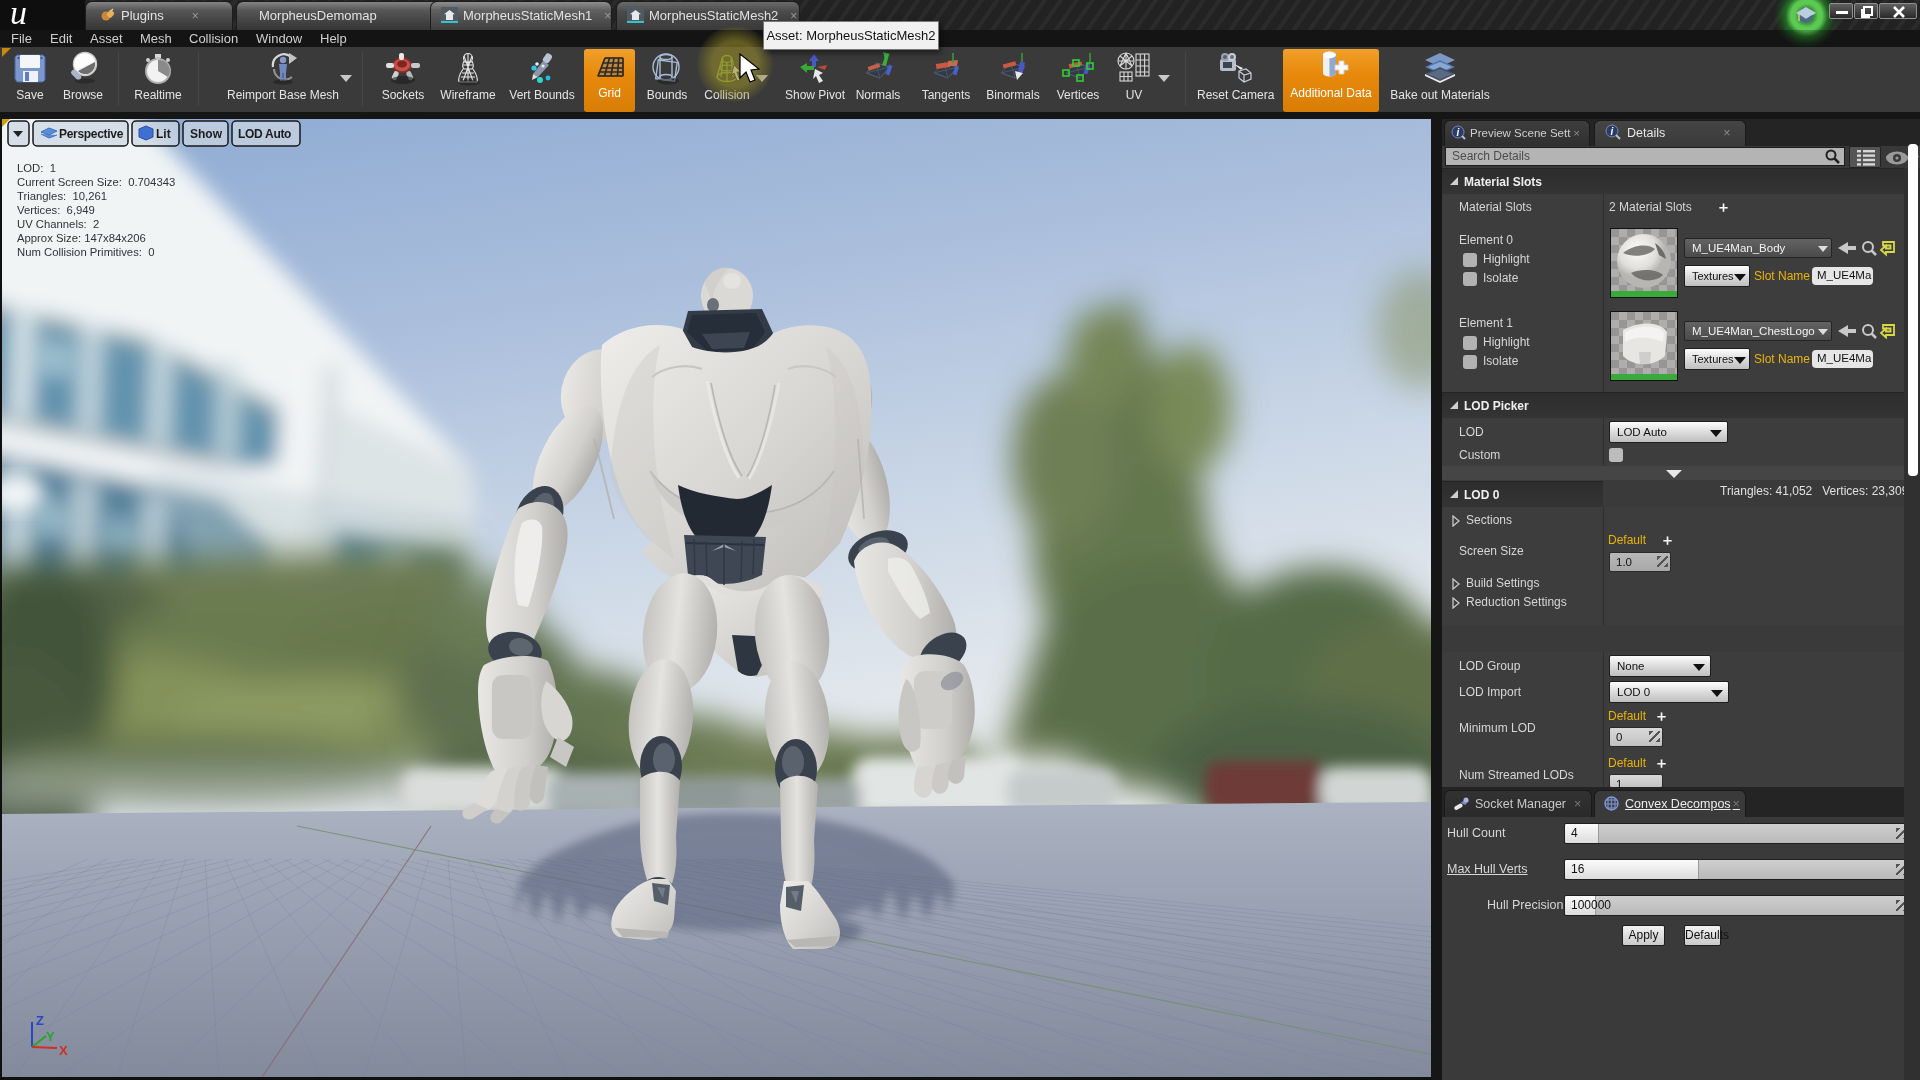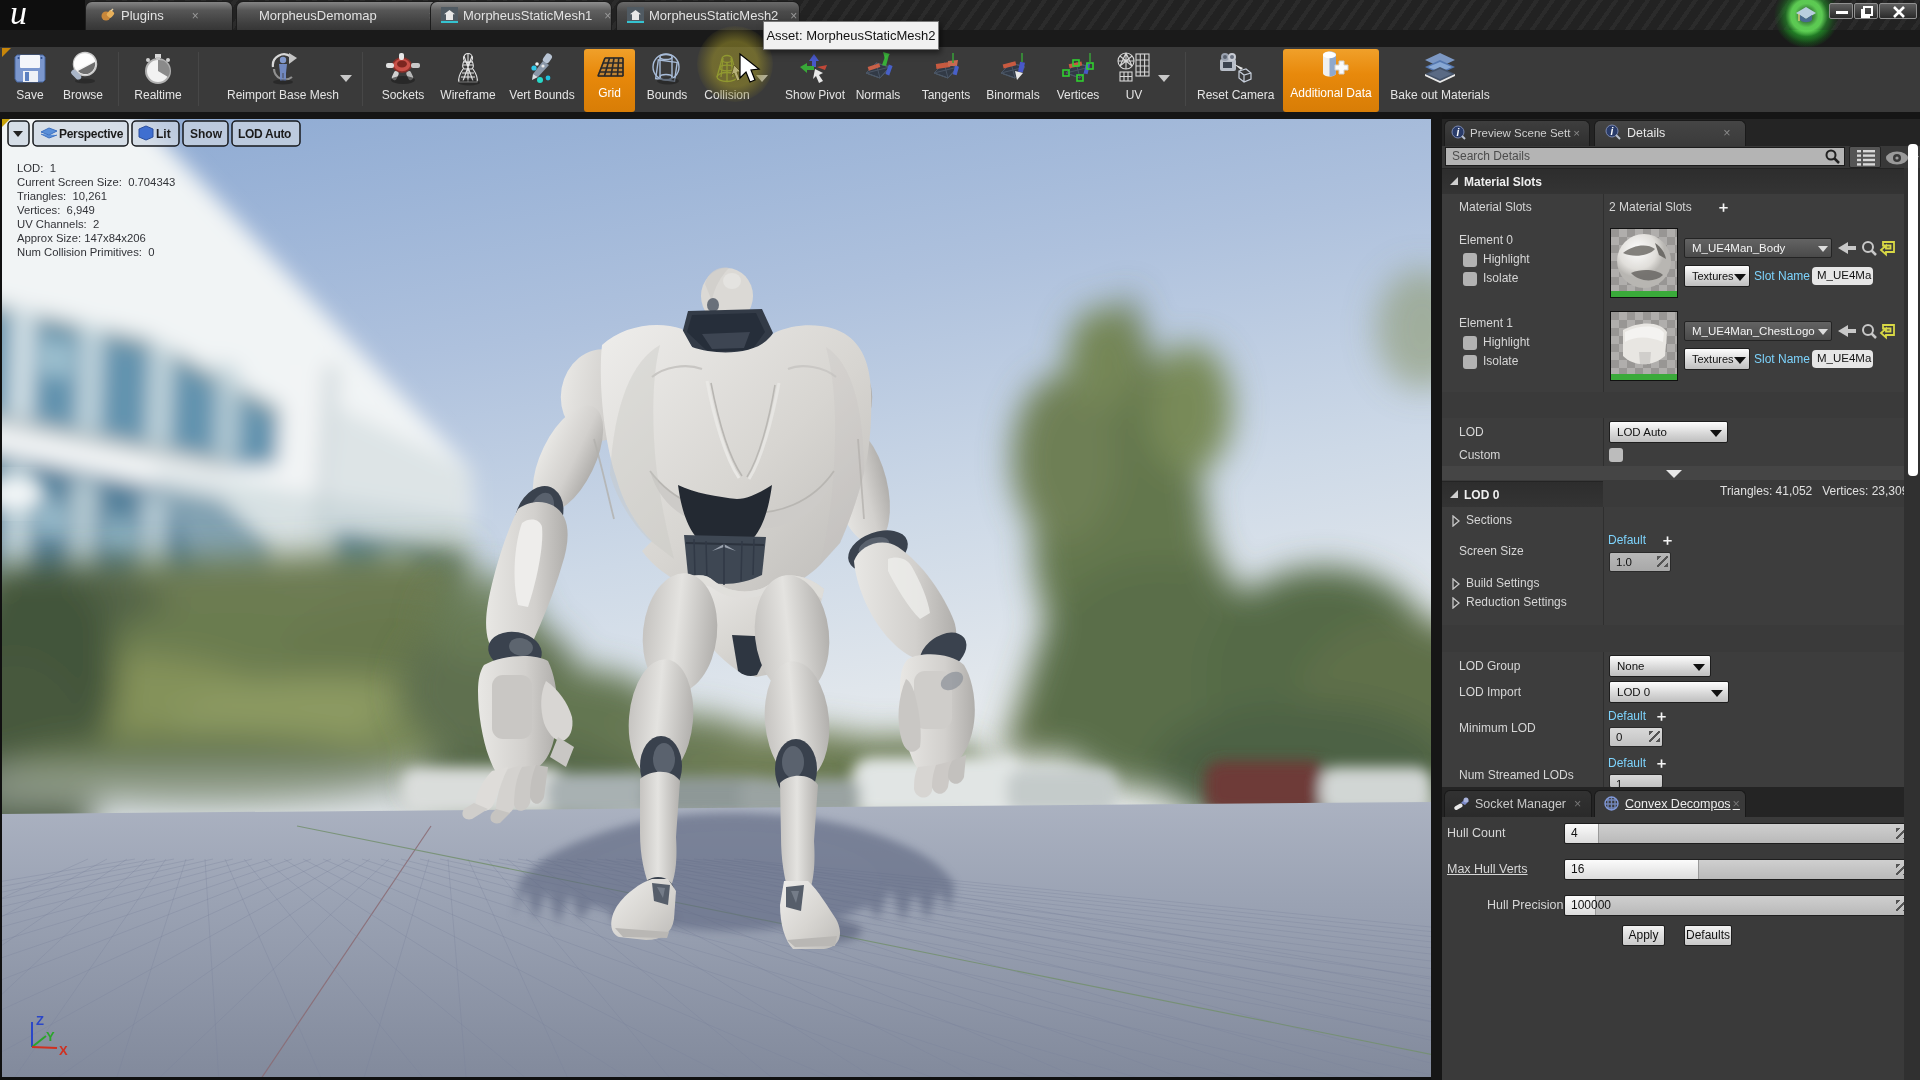--- a/index.html
+++ b/index.html
@@ -61,21 +61,21 @@
   border-radius:2px; color:#f2f2f2; font-size:11.5px; line-height:18px; padding-left:7px; }
 .ddark .arr { position:absolute; right:3px; top:7px; width:0; height:0; border-left:5px solid transparent; border-right:5px solid transparent; border-top:6px solid #ddd; }
 .dlight { position:absolute; height:22px; background:linear-gradient(#fdfdfd,#d6d6d6 60%,#bfbfbf); border:1px solid #1e1e1e;
   border-radius:2px; color:#111; font-size:11.5px; line-height:20px; padding-left:7px; white-space:nowrap; }
 .dlight .arr { position:absolute; right:5px; top:8px; width:0; height:0; border-left:6px solid transparent; border-right:6px solid transparent; border-top:7px solid #111; }
 .vbox { position:absolute; height:20px; background:linear-gradient(#d9d9d9,#c2c2c2); border:1px solid #2a2a2a;
   border-radius:2px; color:#111; font-size:11.5px; line-height:18px; padding-left:6px; }
 .vbox .rs { position:absolute; right:2px; top:3px; width:11px; height:11px;
   background:linear-gradient(135deg, transparent 0 45%, #555 45% 55%, transparent 55%),
              linear-gradient(135deg, #555 0 22%, transparent 22% 78%, #555 78%); }
-.gray { color:#7dd3fc; }
+.gray { color:#eab308; }
 .plus { color:#f5f5f5; font-weight:bold; font-size:15px; }
 .vdiv { position:absolute; left:161px; width:1px; background:#2f2f2f; }
 .slider { position:absolute; left:122px; width:346px; height:21px; background:linear-gradient(#cfcfcf,#b9b9b9);
   border:1px solid #1e1e1e; border-radius:2px; color:#111; font-size:12px; line-height:19px; }
 .slider .fill { position:absolute; left:0; top:0; height:19px; background:linear-gradient(#fbfbfb,#dcdcdc); border-right:1px solid #9a9a9a; border-radius:2px 0 0 2px; }
 .slider .val { position:absolute; left:6px; top:0; }
 .slider .rs { position:absolute; right:2px; top:4px; width:11px; height:11px;
   background:linear-gradient(135deg, transparent 0 45%, #555 45% 55%, transparent 55%),
              linear-gradient(135deg, #555 0 22%, transparent 22% 78%, #555 78%); }
 .btn { position:absolute; height:21px; background:linear-gradient(#f2f2f2,#c9c9c9); border:1px solid #1e1e1e;
@@ -127,20 +127,29 @@
             <rect x="9" y="3" width="8" height="8" fill="none" stroke="#fff" stroke-width="2"></rect>
             <path d="M7,5 L7,13 L15,13" fill="none" stroke="#fff" stroke-width="2"></path>
           </svg></span><span class="wb" style="width:38px;"><svg width="38" height="16">
             <path d="M14,3 L24,13 M24,3 L14,13" stroke="#fff" stroke-width="2.6"></path>
           </svg></span>
     </div>
   </div>
 
   <div style="position:absolute;left:1774px;top:30px;width:65px;height:17px;overflow:hidden;z-index:3;">
     <div style="position:absolute;left:0;top:-47px;width:65px;height:65px;border-radius:50%;background:radial-gradient(circle, rgba(70,185,70,0.5) 0 14%, rgba(95,210,85,0.7) 26% 34%, rgba(35,150,40,0.45) 46%, rgba(22,115,28,0.2) 60%, transparent 71%);"></div>
+  </div>
+  <div id="menubar">
+    <span style="left:11px;">File</span>
+      <span style="left:50px;">Edit</span>
+    <span style="left:90px;">Asset</span>
+      <span style="left:140px;">Mesh</span>
+    <span style="left:189px;">Collision</span>
+      <span style="left:256px;">Window</span>
+    <span style="left:320px;">Help</span>
   </div>
 
   <div id="toolbar">
     <div id="tbcorner"></div>
     <div class="ti" style="left:8px;width:44px;">
         <svg width="36" height="36" viewBox="0 0 36 36">
           <path d="M5,4 L31,4 L33,6 L33,29 L31,31 L5,31 L3,28 L3,6 Z" fill="#7b97ce" stroke="#48669e"></path>
 <rect x="8" y="4" width="20" height="13" rx="1" fill="#f4f6fa"></rect>
 <rect x="11" y="20" width="15" height="11" fill="#eef1f6"></rect>
 <rect x="13" y="21" width="4" height="9" fill="#5c80c0"></rect>
@@ -858,20 +867,21 @@
     <div class="ddark" style="left:242px;top:202px;width:148px;">M_UE4Man_ChestLogo<span class="arr"></span></div>
     <svg class="abs" style="left:394px;top:203px;" width="64" height="18">
         <path d="M2,9 L12,3 L12,7 L20,7 L20,11 L12,11 L12,15 Z" fill="#c8c8c8"></path>
         <circle cx="32" cy="8" r="5" fill="none" stroke="#c8c8c8" stroke-width="2"></circle>
         <line x1="35.5" y1="11.5" x2="40" y2="16" stroke="#c8c8c8" stroke-width="2.5"></line>
         <path d="M47,3 L58,3 L58,13 L50,13 L50,15.5 L45,11 L50,6.5 L50,9.5 L54.5,9.5 L54.5,6.5 L47,6.5 Z" fill="none" stroke="#d8d845" stroke-width="1.8"></path>
       </svg>
     <div class="dlight" style="left:242px;top:229px;width:66px;height:22px;font-size:11px;">Textures<span class="arr" style="right:3px;"></span></div>
     <div class="abs gray" style="left:312px;top:233px;">Slot Name</div>
     <div class="abs" style="left:370px;top:231px;width:61px;height:18px;background:#e6e6e6;border-radius:4px;color:#111;font-size:11.5px;line-height:17px;padding-left:5px;">M_UE4Ma</div>
+    <div class="hdr" style="top:273px;"><span class="tri-exp"></span>LOD Picker</div>
     <div class="abs" style="left:0;top:299px;width:478px;height:48px;background:#3d3d3d;"></div>
     <div class="vdiv" style="top:299px;height:48px;"></div>
     <div class="abs" style="left:17px;top:306px;">LOD</div>
     <div class="dlight" style="left:167px;top:302px;width:119px;">LOD Auto<span class="arr"></span></div>
     <div class="abs" style="left:17px;top:329px;">Custom</div>
     <div class="cb" style="left:167px;top:329px;background:#bcbcbc;"></div>
     <div class="abs" style="left:0;top:347px;width:478px;height:14px;background:#454545;"></div>
     <div class="abs" style="left:224px;top:351px;width:0;height:0;border-left:8px solid transparent;border-right:8px solid transparent;border-top:8px solid #e8e8e8;"></div>
     <div class="hdr" style="top:362px;"><span class="tri-exp"></span>LOD 0</div>
     <div class="abs" style="left:161px;top:362px;width:317px;height:26px;background:#3a3a3a;"></div>
@@ -936,21 +946,21 @@
         <span class="val">16</span>
         <span class="rs"></span>
       </div>
     <div class="abs" style="left:5px;top:779px;font-size:12.5px;margin-left:40px;">Hull Precision</div>
     <div class="slider" style="top:776px;">
         <span class="fill" style="width:31px;"></span>
         <span class="val">100000</span>
         <span class="rs"></span>
       </div>
     <div class="btn" style="left:180px;top:806px;width:43px;">Apply</div>
-    <div class="btn" style="left:242px;top:806px;width:48px;">Defaults</div>
+    <div class="btn" style="left:242px;top:806px;width:37px;">Defaults</div>
     <div id="scrolltrack"></div>
       <div id="scrollthumb"></div>
   </div>
 
   <div id="tbglow"></div>
   <div id="tooltip">Asset: MorpheusStaticMesh2</div>
   <svg id="cursor" width="26" height="34">
       <path d="M2,2 L2,26 L8,20 L12,30 L17,28 L13,18 L21,17 Z" fill="#fff" stroke="#000" stroke-width="1.2"></path>
     </svg>
 </div>

